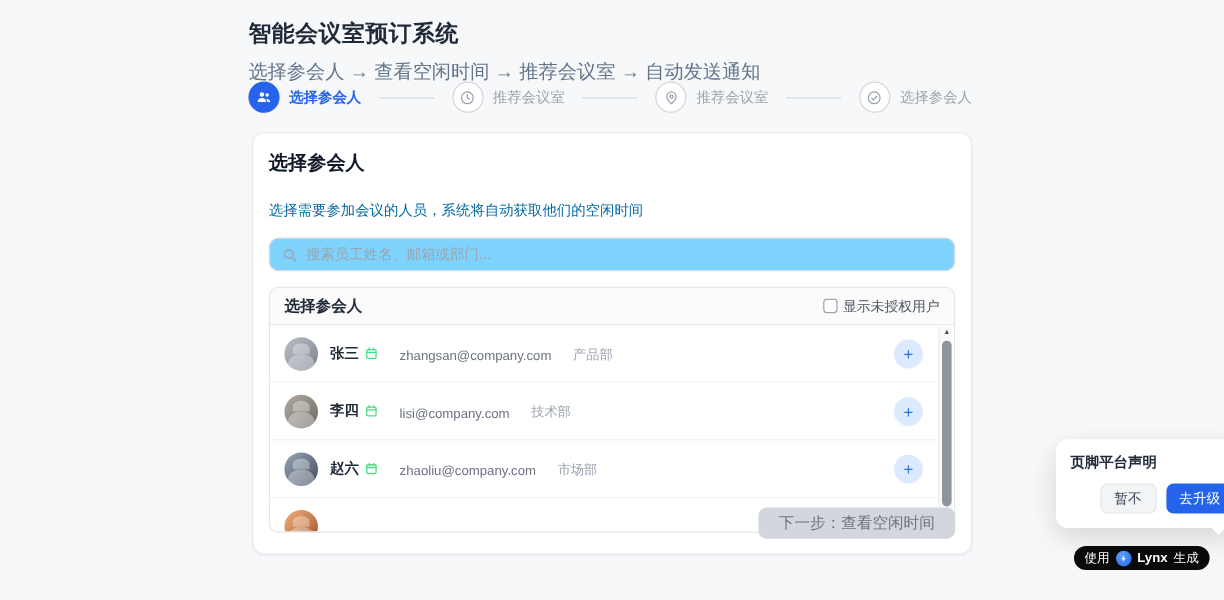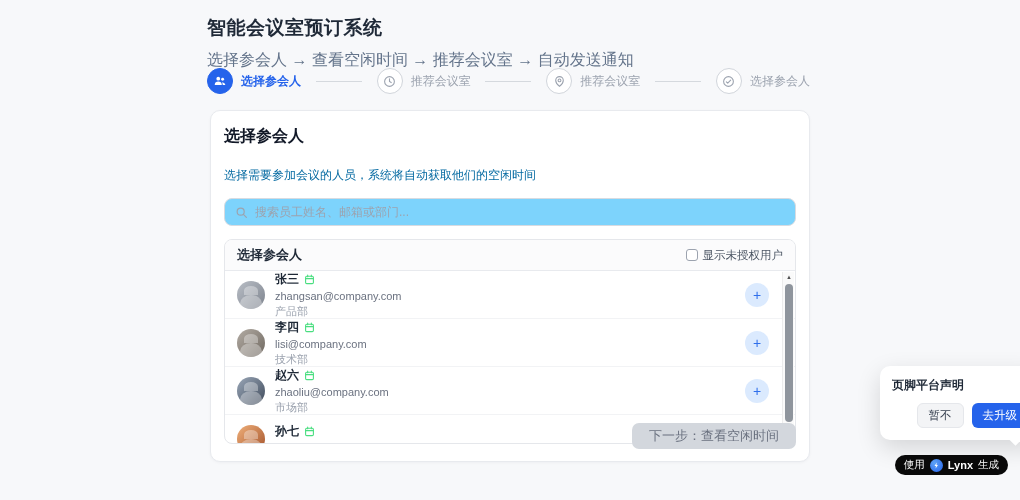--- a/index.html
+++ b/index.html
@@ -61,21 +61,21 @@
   .checkbox { width:12px; height:12px; border:1px solid #9ca3af; border-radius:3px; background:#fff; }
 
   .emp-list { height:172px; overflow:hidden; position:relative; }
   .emp-row { height:48px; display:flex; align-items:center; gap:10px; padding:0 26px 0 12px; border-bottom:1px solid #f2f3f5; }
   .avatar { width:28px; height:28px; border-radius:50%; flex:none; position:relative; overflow:hidden; }
   .avatar::after { content:""; position:absolute; left:7px; top:5px; width:14px; height:9px; border-radius:50% 50% 0 0; background:rgba(255,255,255,.35); box-shadow:0 13px 0 4px rgba(255,255,255,.35); }
   .avatar.a0 { background:linear-gradient(135deg,#b9bec6,#7d838d); }
   .avatar.a1 { background:linear-gradient(135deg,#b3aca4,#6e675f); }
   .avatar.a2 { background:linear-gradient(135deg,#9aa7b8,#3f4a5a); }
   .avatar.a3 { background:linear-gradient(135deg,#f0b07a,#a2512a); }
-  .emp-info { display:flex; flex-direction:column; gap:2px; min-width:0; }
+  .emp-info { display:flex; flex-direction:row; gap:18px; min-width:0;align-items:flex-end; }
   .emp-name-row { display:flex; align-items:center; gap:5px; }
   .emp-name { font-size:12px; font-weight:bold; color:#1f2937; }
   .emp-email { font-size:11px; color:#6b7280; }
   .emp-dept { font-size:11px; color:#9ca3af; }
   .add-btn {
     margin-left:auto; width:24px; height:24px; border-radius:50%;
     background:#dbeafe; color:#2f6feb; border:none; font-size:14px; line-height:1;
     display:flex; align-items:center; justify-content:center; cursor:pointer; flex:none;
     font-family:inherit;
   }
@@ -255,33 +255,20 @@
         </span>
       </span>
       <span class="emp-email">zhaoliu@company.com</span>
       <span class="emp-dept">市场部</span>
     </span>
     <button class="add-btn">+</button>
   </div>
 
   <div class="emp-row">
     <span class="avatar a3"></span>
-    <span class="emp-info">
-      <span class="emp-name-row">
-        <span class="emp-name">孙七</span>
-        <span>
-          <svg class="icon-svg" width="11" height="11" viewBox="0 0 24 24" fill="none" stroke="#4ade80" stroke-width="2.4">
-                    <rect x="3.5" y="5" width="17" height="16" rx="2.5"></rect>
-                    <path d="M3.5 10h17M8 2.5V6M16 2.5V6" stroke-linecap="round"></path>
-                  </svg>
-        </span>
-      </span>
-      <span class="emp-email">sunqi@company.com</span>
-
-    </span>
     <button class="add-btn">+</button>
   </div>
 </div>
       <div class="scrollbar">
         <span class="sb-arrow up">▲</span>
         <span class="sb-thumb"></span>
         <span class="sb-arrow down">▼</span>
       </div>
     </div>
 

